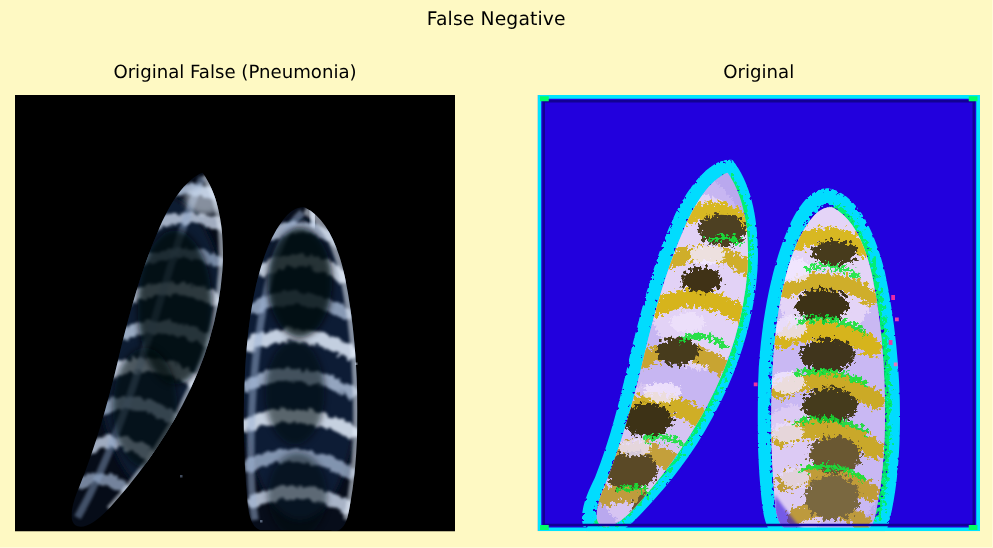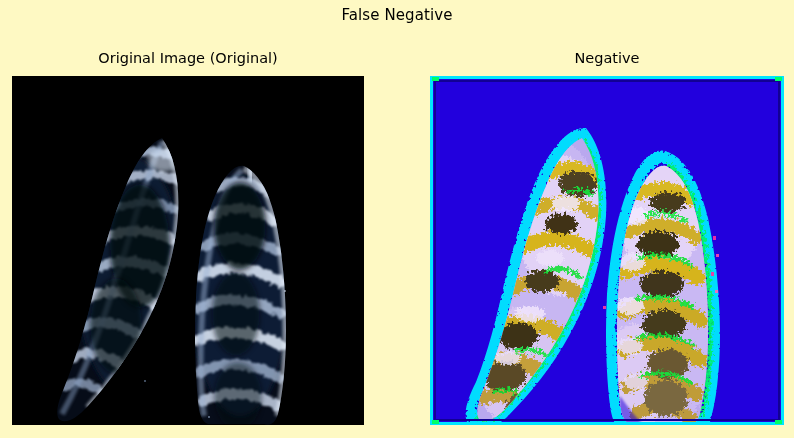--- a/index.html
+++ b/index.html
@@ -66,21 +66,21 @@
   svg { display: block; }
 </style>
 </head>
 <body>
 
 <div id="figure">
 
   <div id="suptitle">False Negative</div>
 
   <div class="panel" id="panel-left">
-    <div class="panel-title">Original Image (Original)</div>
+    <div class="panel-title">Original False (Pneumonia)</div>
     <div class="img-box">
       <svg width="352" height="349" viewBox="0 0 352 349">
         <defs>
 
           <radialGradient id="gL1" cx="50%" cy="50%" r="55%">
             <stop offset="0%" stop-color="#0a1426"></stop>
             <stop offset="55%" stop-color="#16294a"></stop>
             <stop offset="100%" stop-color="#000000"></stop>
           </radialGradient>
           <linearGradient id="ribGrad" x1="0" y1="0" x2="1" y2="0.25">
@@ -175,21 +175,21 @@
         <g opacity="0.5">
           <rect x="272" y="214" width="2" height="2" fill="#cdd9ee"></rect>
           <rect x="196" y="340" width="2" height="2" fill="#9fb3d2"></rect>
           <rect x="132" y="304" width="2" height="2" fill="#7f95b8"></rect>
         </g>
       </svg>
     </div>
   </div>
 
   <div class="panel" id="panel-right">
-    <div class="panel-title">Negative</div>
+    <div class="panel-title">Original</div>
     <div class="img-box">
       <svg width="354" height="349" viewBox="0 0 354 349">
         <defs>
           <filter id="hRough" x="-25%" y="-25%" width="150%" height="150%">
             <feTurbulence type="fractalNoise" baseFrequency="0.32" numOctaves="4" seed="19" result="t"></feTurbulence>
             <feDisplacementMap in="SourceGraphic" in2="t" scale="12" xChannelSelector="R" yChannelSelector="G"></feDisplacementMap>
           </filter>
           <filter id="hRough2" x="-25%" y="-25%" width="150%" height="150%">
             <feTurbulence type="fractalNoise" baseFrequency="0.45" numOctaves="3" seed="41" result="t"></feTurbulence>
             <feDisplacementMap in="SourceGraphic" in2="t" scale="8" xChannelSelector="R" yChannelSelector="G"></feDisplacementMap>

